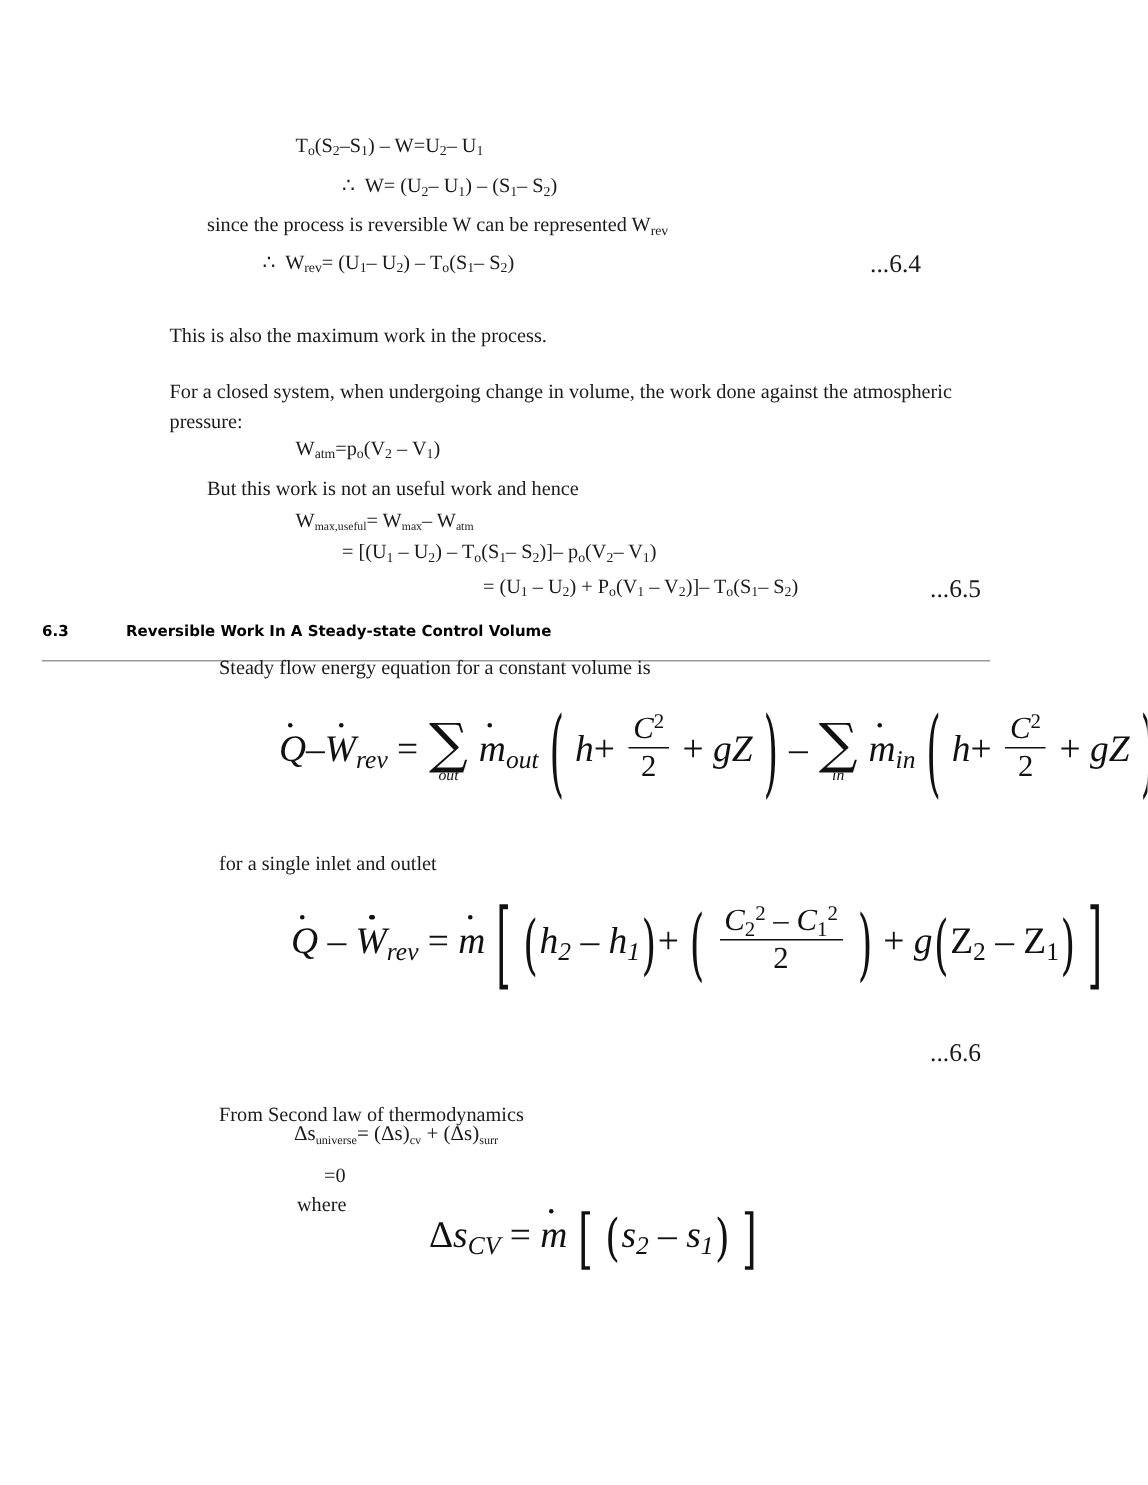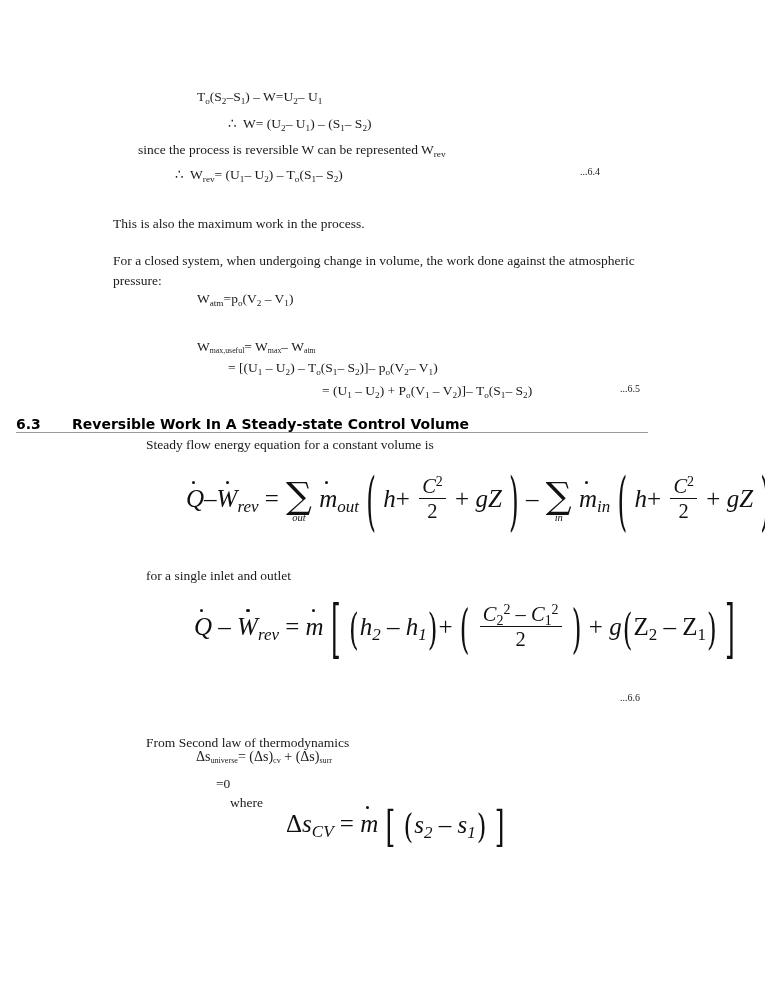--- a/index.html
+++ b/index.html
@@ -44,35 +44,35 @@
   sub, sup {
     font-size: 68%;
     line-height: 0;
   }
   sub { vertical-align: -0.28em; }
   sup { vertical-align: 0.5em; }
   .tiny-sub { font-size: 58%; vertical-align: -0.3em; }
 
   .tag {
     position: absolute;
-    font-size: 10px;
+    font-size: 17px;
     white-space: nowrap;
   }
 
   
   .section-head {
     position: absolute;
-    left: 16px;
+    left: 28px;
     top: 416px;
     width: 632px;
     font-family: "DejaVu Sans", "Liberation Sans", sans-serif;
     font-weight: bold;
-    font-size: 14px;
+    font-size: 10px;
     color: #000;
-    padding-bottom: 0;
+    padding-bottom: 13px;
     border-bottom: 1.1px solid #9a9a9a;
   }
   .section-head .num {
     display: inline-block;
     width: 56px;
   }
 
   
   .math {
     position: absolute;
@@ -192,20 +192,21 @@
   <div class="tag" style="left:580px; top:166px;">...6.4</div>
 
   <div class="body-text" style="left:113px; top:251px; width:548px;">For a closed system, when undergoing change in volume, the work done  against the atmospheric pressure:</div>
 
   <div class="body-text" style="left:113px; top:214px; width:560px;">This is also the maximum work in the process.</div>
 
   <div class="eqline" style="left:197px; top:291px;">
     <span>W</span><sub>atm</sub><span>=p<sub>o</sub>(V<sub>2</sub> – V<sub>1</sub>)</span>
   </div>
 
+  <div class="line" style="left:138px; top:318px;">But this work is not an useful work and hence</div>
 
   <div class="eqline" style="left:197px; top:339px;">
     <span>W</span><sub class="tiny-sub">max,useful</sub><span>= W</span><sub class="tiny-sub">max</sub><span>– W</span><sub class="tiny-sub">atm</sub>
   </div>
 
   <div class="eqline" style="left:228px; top:360px;">
     <span>= [(U<sub>1</sub> – U<sub>2</sub>) – T<sub>o</sub>(S<sub>1</sub>– S<sub>2</sub>)]– p<sub>o</sub>(V<sub>2</sub>– V<sub>1</sub>)</span>
   </div>
 
   <div class="eqline" style="left:322px; top:383px;">
@@ -282,21 +283,21 @@
   <div class="tag" style="left:620px; top:692px;">...6.6</div>
 
   <div class="line" style="left:146px; top:735px;">From Second law of thermodynamics</div>
 
   <div class="eqline" style="left:196px; top:749px; font-size:14px;">
     <span>Δs</span><sub class="tiny-sub">universe</sub><span>= (Δs)</span><sub class="tiny-sub">cv</sub><span> + (Δs)</span><sub class="tiny-sub">surr</sub>
   </div>
 
   <div class="line" style="left:216px; top:776px;">=0</div>
 
-  <div class="line" style="left:230px; top:795px;">where</div>
+  <div class="line" style="left:198px; top:795px;">where</div>
 
   <div class="math" style="left:286px; top:810px;">
     <span class="up">Δ</span><span class="it">s</span><sub class="it">CV</sub>
     <span class="up"> = </span>
     <span class="dotv it">m</span>
     <span class="brack sm">[</span>
     <span class="inner">
       <span class="paren xs">(</span><span class="it">s</span><sub class="it">2</sub><span class="up">&nbsp;–&nbsp;</span><span class="it">s</span><sub class="it">1</sub><span class="paren xs">)</span>
     </span>
     <span class="brack sm">]</span>

